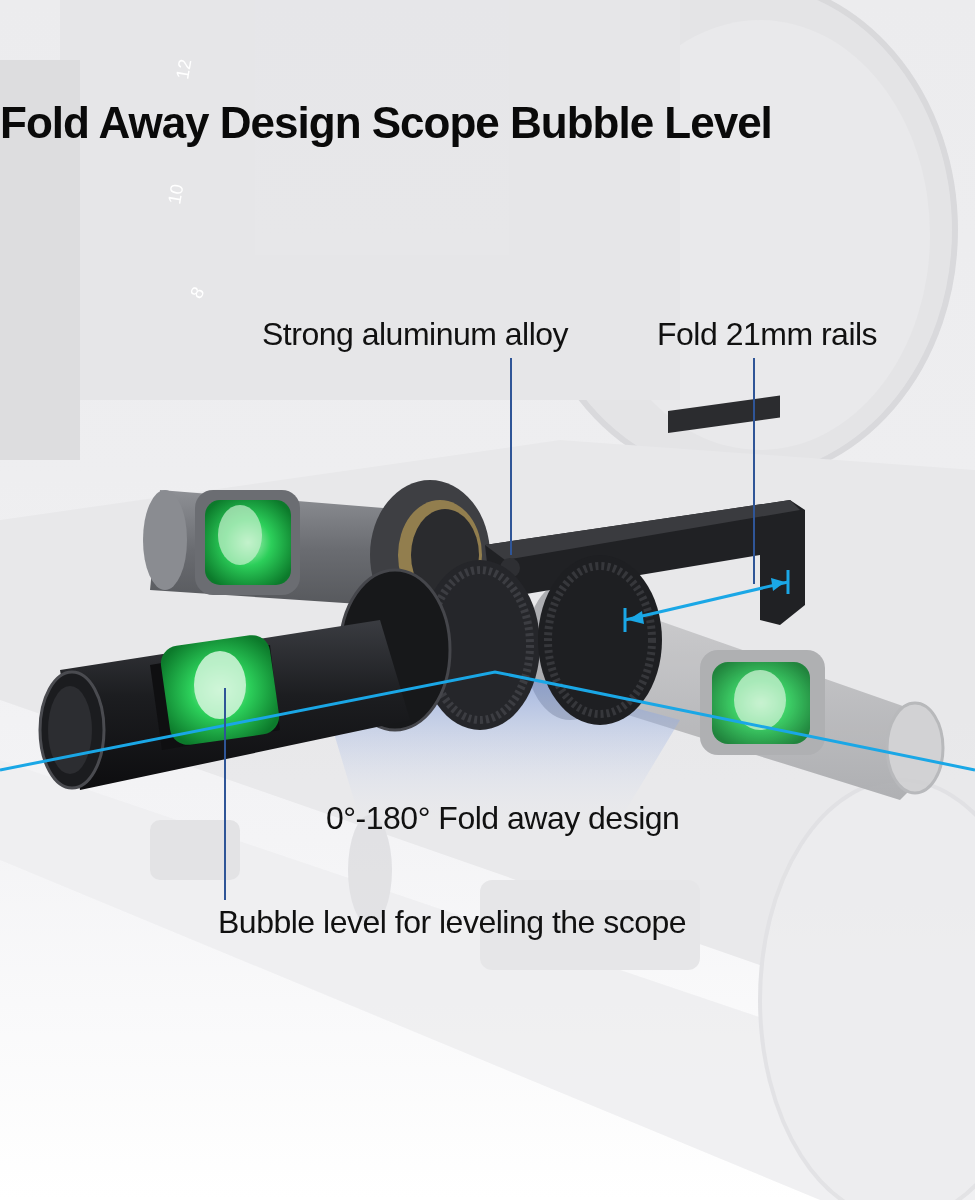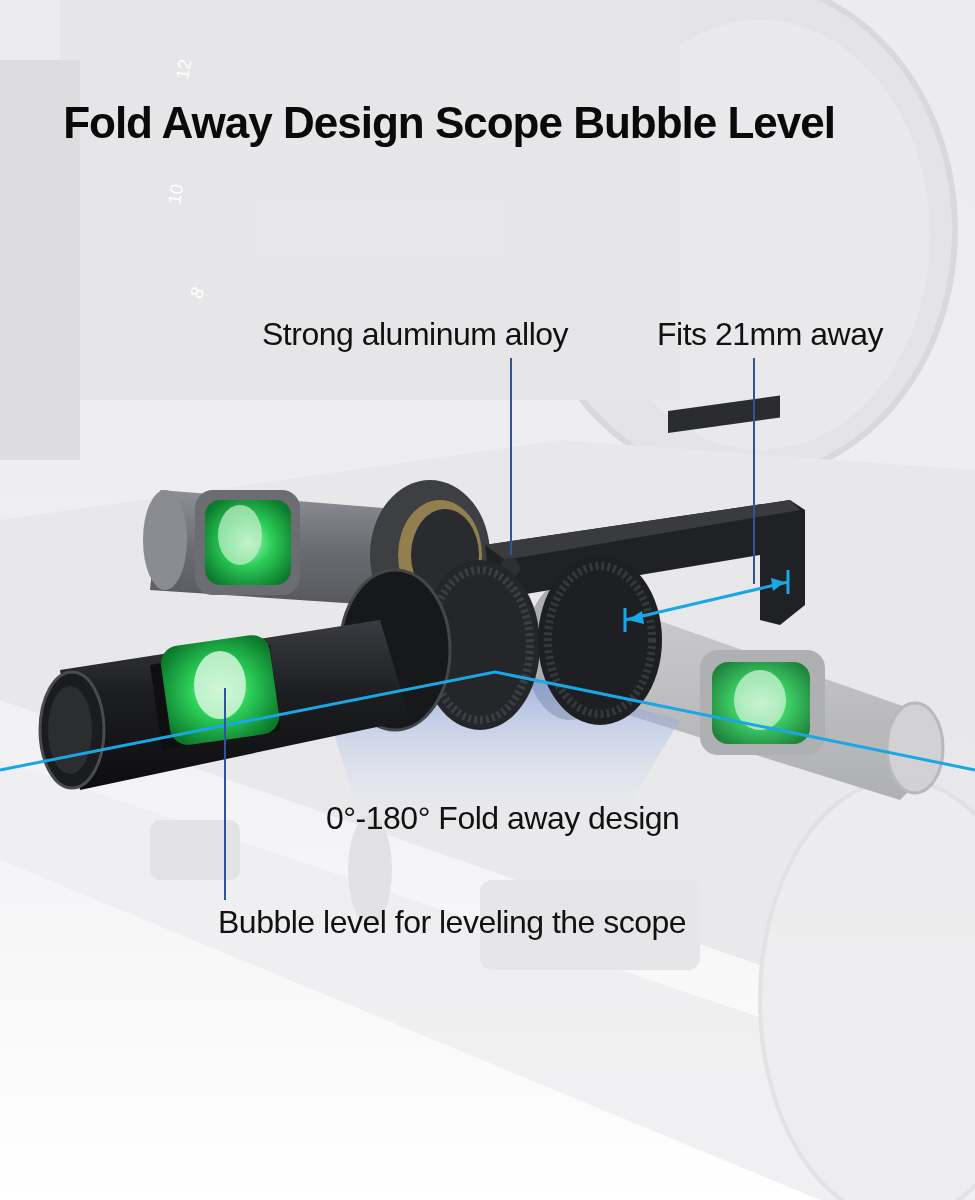--- a/index.html
+++ b/index.html
@@ -1,20 +1,20 @@
 <!DOCTYPE html>
 <html><head>
 <meta charset="utf-8">
 <style>
   html, body { margin: 0; padding: 0; }
   body { width: 975px; height: 1200px; overflow: hidden; background: #ffffff; position: relative; font-family: "Liberation Sans", "DejaVu Sans", sans-serif; }
   .stage { position: absolute; left: 0; top: 0; width: 975px; height: 1200px; overflow: hidden;
     background: linear-gradient(180deg, #ececee 0%, #eeeef0 40%, #f4f4f6 70%, #ffffff 100%); }
   .bg-svg { position: absolute; left: 0; top: 0; }
-  .title { position: absolute; left: 0; width: 835px; top: 98px; text-align: right; font-size: 44px; font-weight: 700; color: #0a0a0a; letter-spacing: -1px; }
+  .title { position: absolute; left: 0; width: 835px; top: 98px; text-align: left; font-size: 44px; font-weight: 700; color: #0a0a0a; letter-spacing: -1px; }
   .label { position: absolute; font-size: 32px; color: #111; white-space: nowrap; letter-spacing: -0.5px; }
   .lbl-alloy { left: 262px; top: 316px; }
   .lbl-rails { left: 657px; top: 316px; }
   .lbl-fold { left: 326px; top: 752px; margin-top: 48px; }
   .lbl-bubble { left: 218px; top: 904px; }
 </style>
 </head>
 <body>
 
 <div class="stage">
@@ -125,16 +125,16 @@
 
     <g stroke="#2f5597" stroke-width="2">
       <line x1="511" y1="358" x2="511" y2="555"></line>
       <line x1="754" y1="358" x2="754" y2="584"></line>
       <line x1="225" y1="688" x2="225" y2="900"></line>
     </g>
   </svg>
 
   <div class="title">Fold Away Design Scope Bubble Level</div>
   <div class="label lbl-alloy">Strong aluminum alloy</div>
-  <div class="label lbl-rails">Fits 21mm away</div>
+  <div class="label lbl-rails">Fold 21mm rails</div>
   <div class="label lbl-fold">0°-180° Fold away design</div>
   <div class="label lbl-bubble">Bubble level for leveling the scope</div>
 </div>
 
 </body></html>

